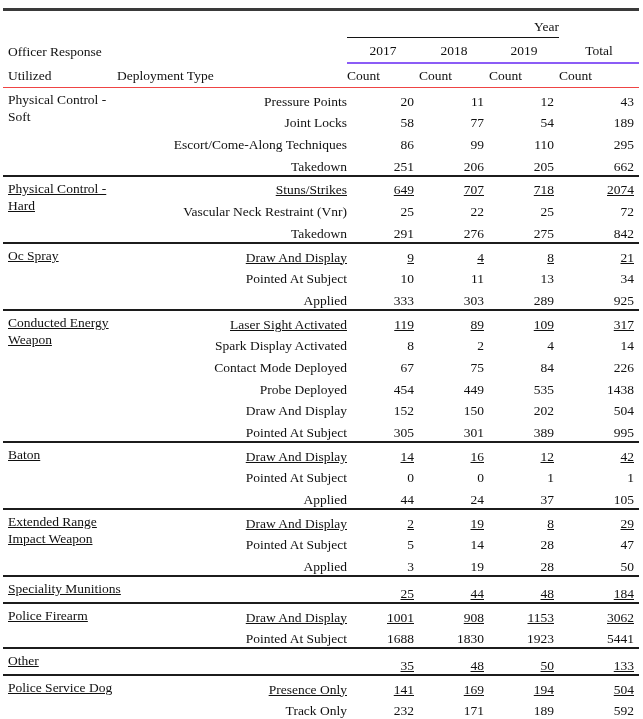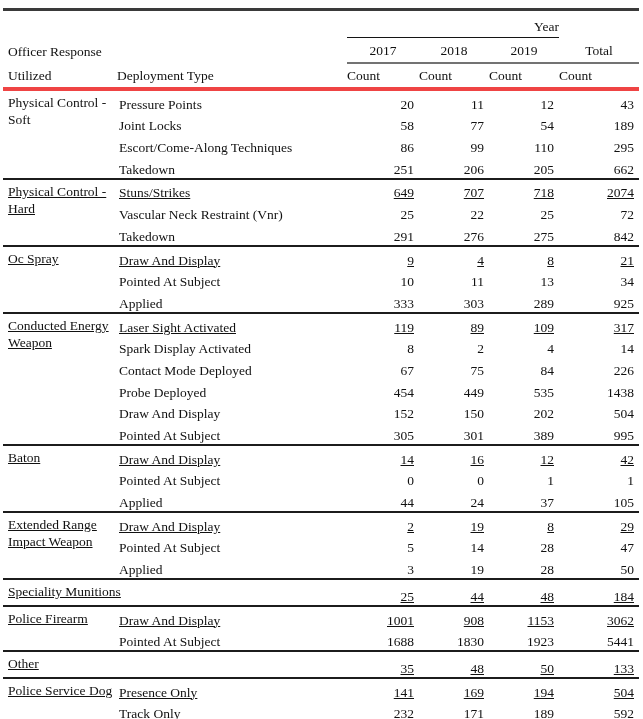--- a/index.html
+++ b/index.html
@@ -41,35 +41,35 @@
 
   
   thead tr.row-year td { height: 24px; padding-bottom: 2px; text-align: right; }
   td.year-cell {
     text-align: center;
     border-bottom: 1.5px solid #141414;
   }
   thead tr.row-years td { height: 21px; padding-bottom: 3px; }
   td.yr {
     text-align: center;
-    border-bottom: 2px solid #737373;
+    border-bottom: 2px solid #8b5cf6;
   }
   thead tr.row-count td { height: 20px; padding-bottom: 3px; }
-  thead tr.row-count td { border-bottom: 4px solid #ef4444; }
+  thead tr.row-count td { border-bottom: 1px solid #ef4444; }
   td.cnt { }
   td.hdr-left { padding-left: 5px; }
 
   
   tbody td { height: 21.7px; }
   tbody td.glabel {
     vertical-align: top;
     padding: 3px 2px 0 5px;
     line-height: 17px;
   }
-  tbody td.dtype { padding-left: 2px; }
+  tbody td.dtype { padding-left: 2px; text-align: right; }
   tbody td.num  { text-align: right; padding-right: 5px; }
   tr.group-start td { border-top: 2px solid #1c1c1c; text-decoration: underline; }
 </style>
 </head>
 <body>
 
 <div class="page">
   <table class="uof">
     <colgroup>
       <col class="c-group">

